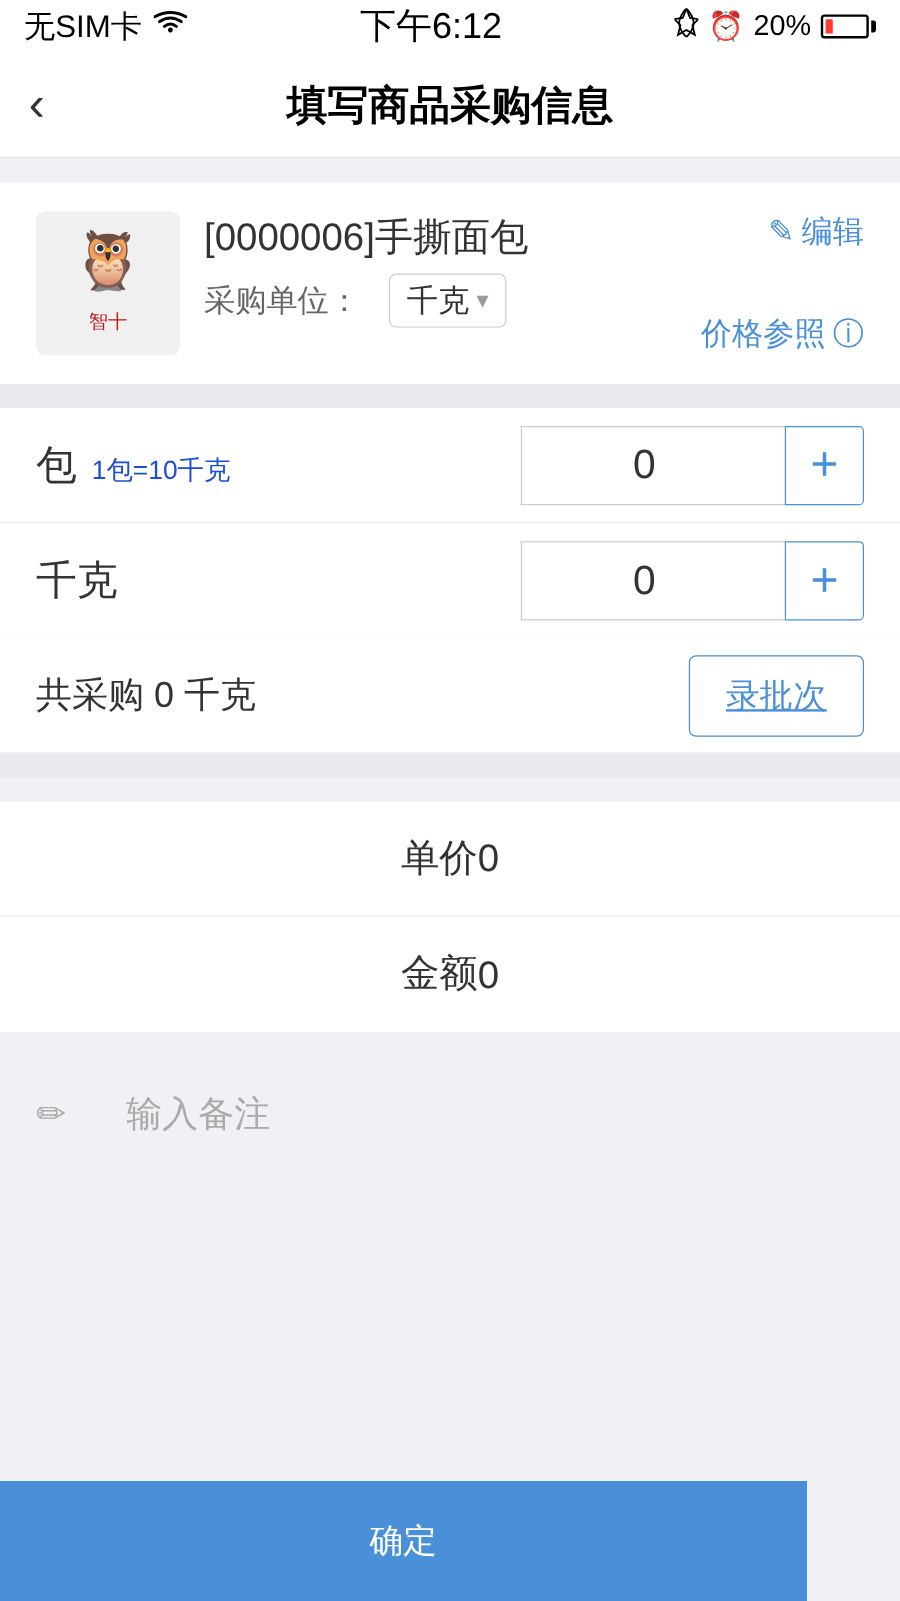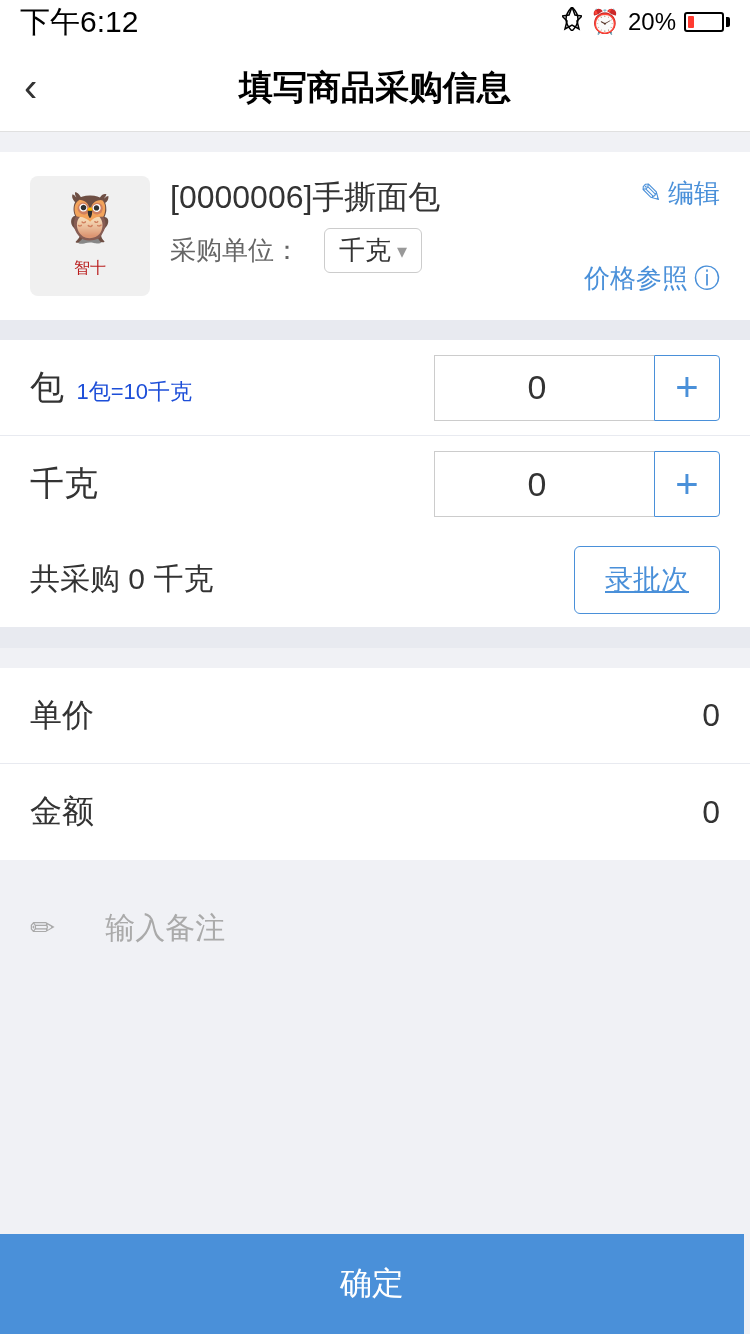--- a/index.html
+++ b/index.html
@@ -270,21 +270,21 @@
     }
 
     
     .price-section {
       background: #fff;
       margin-top: 20px;
     }
     .price-row {
       display: flex;
       align-items: center;
-      justify-content: space-between;
+      justify-content: center;
       padding: 0 30px;
       height: 96px;
       border-bottom: 1px solid #e8eaf0;
     }
     .price-row:last-child {
       border-bottom: none;
     }
     .price-label {
       font-size: 32px;
       color: #333;
@@ -320,43 +320,54 @@
       background: #f0f1f5;
       flex: 1;
       min-height: 200px;
     }
 
     
     .confirm-btn {
       position: fixed;
       bottom: 0;
       left: 0;
-      width: 744px;
+      width: 672px;
       height: 100px;
       background: #4a90d9;
       color: #fff;
-      font-size: 32px;
+      font-size: 28px;
       font-weight: 500;
       border: none;
       cursor: pointer;
       display: flex;
       align-items: center;
       justify-content: center;
     }
 
     .page-content {
       padding-bottom: 100px;
     }
   </style>
 </head>
 <body>
 
 <div class="page-content">
 
   <div class="status-bar">
+    <div class="status-bar-left">
+      <span>无SIM卡</span>
+      <span>
+        <svg width="28" height="22" viewBox="0 0 28 22">
+          <path d="M14 18 a2 2 0 1 1 0.001 0Z" fill="#000"></path>
+          <path d="M9 13 Q14 9 19 13" stroke="#000" stroke-width="2.5" fill="none" stroke-linecap="round"></path>
+          <path d="M5 9 Q14 3 23 9" stroke="#000" stroke-width="2.5" fill="none" stroke-linecap="round"></path>
+          <path d="M1 5 Q14 -2 27 5" stroke="#000" stroke-width="2.5" fill="none" stroke-linecap="round"></path>
+        </svg>
+      </span>
+    </div>
     <div class="status-bar-center">下午6:12</div>
     <div class="status-bar-right">
       <span>
         <svg width="20" height="24" viewBox="0 0 20 24">
           <path d="M10 0 L13 8 L20 9 L15 14 L17 22 L10 18 L3 22 L5 14 L0 9 L7 8 Z" fill="none" stroke="#000" stroke-width="1.5"></path>
           <path d="M10 0 C10 0 16 6 16 12 Q16 18 10 24 Q4 18 4 12 C4 6 10 0 10 0Z" fill="none" stroke="#000" stroke-width="1.5"></path>
         </svg>
       </span>
       <span>⏰</span>
       <span>20%</span>

